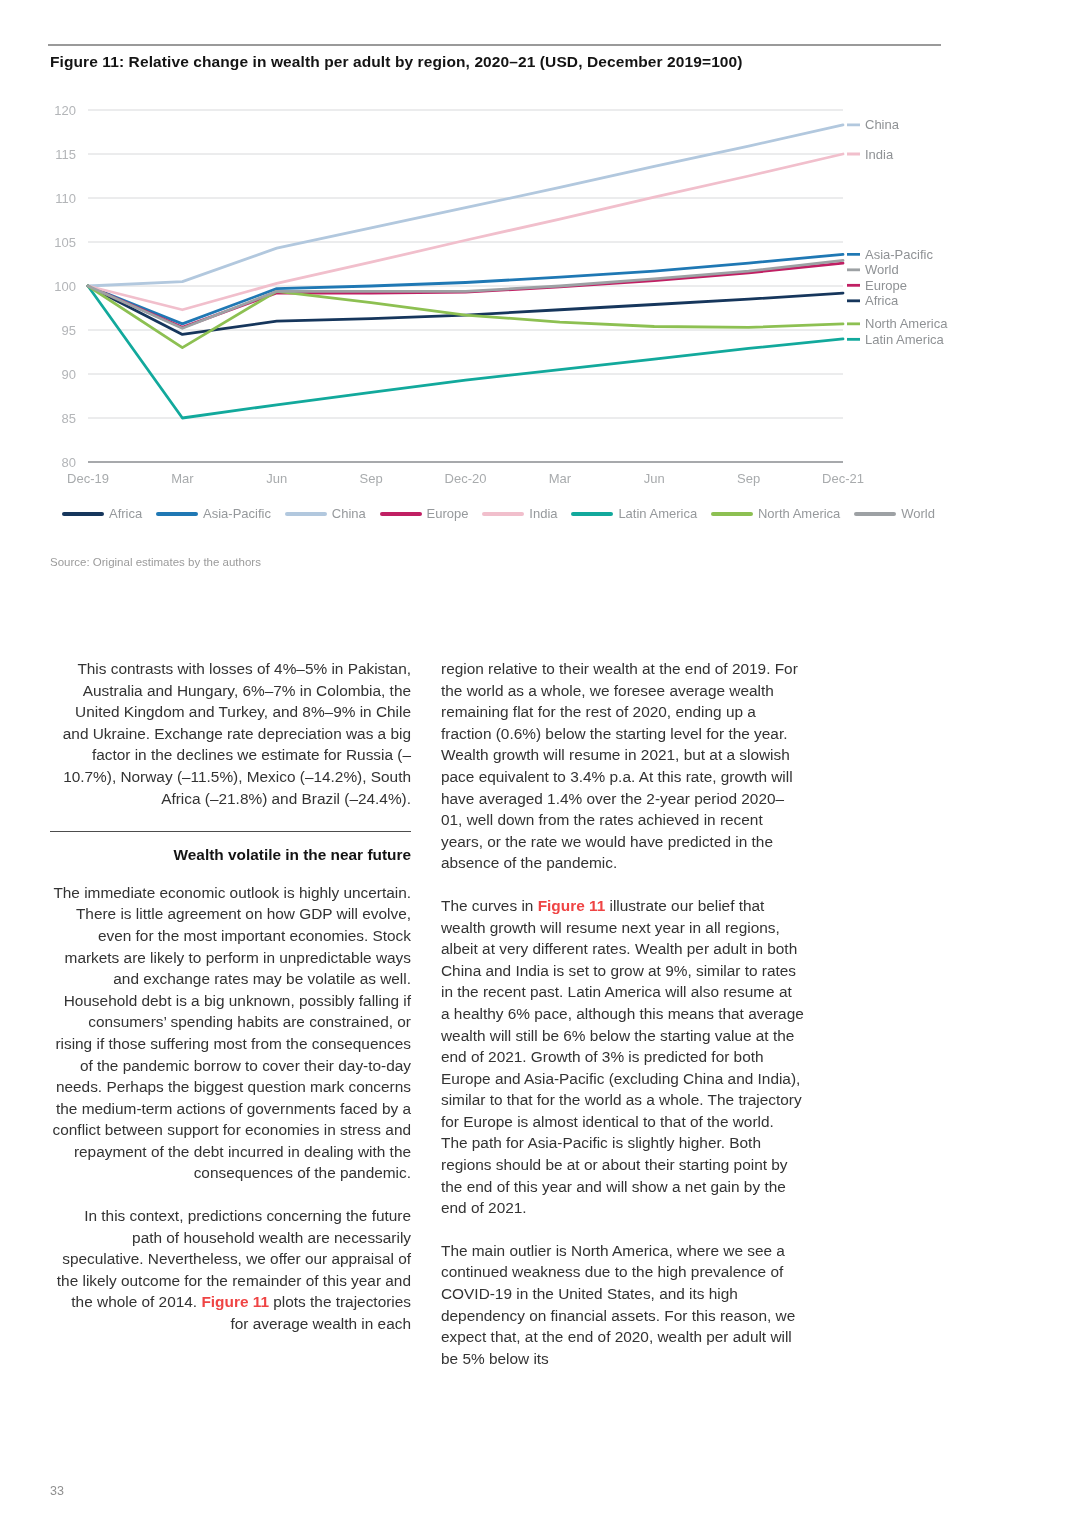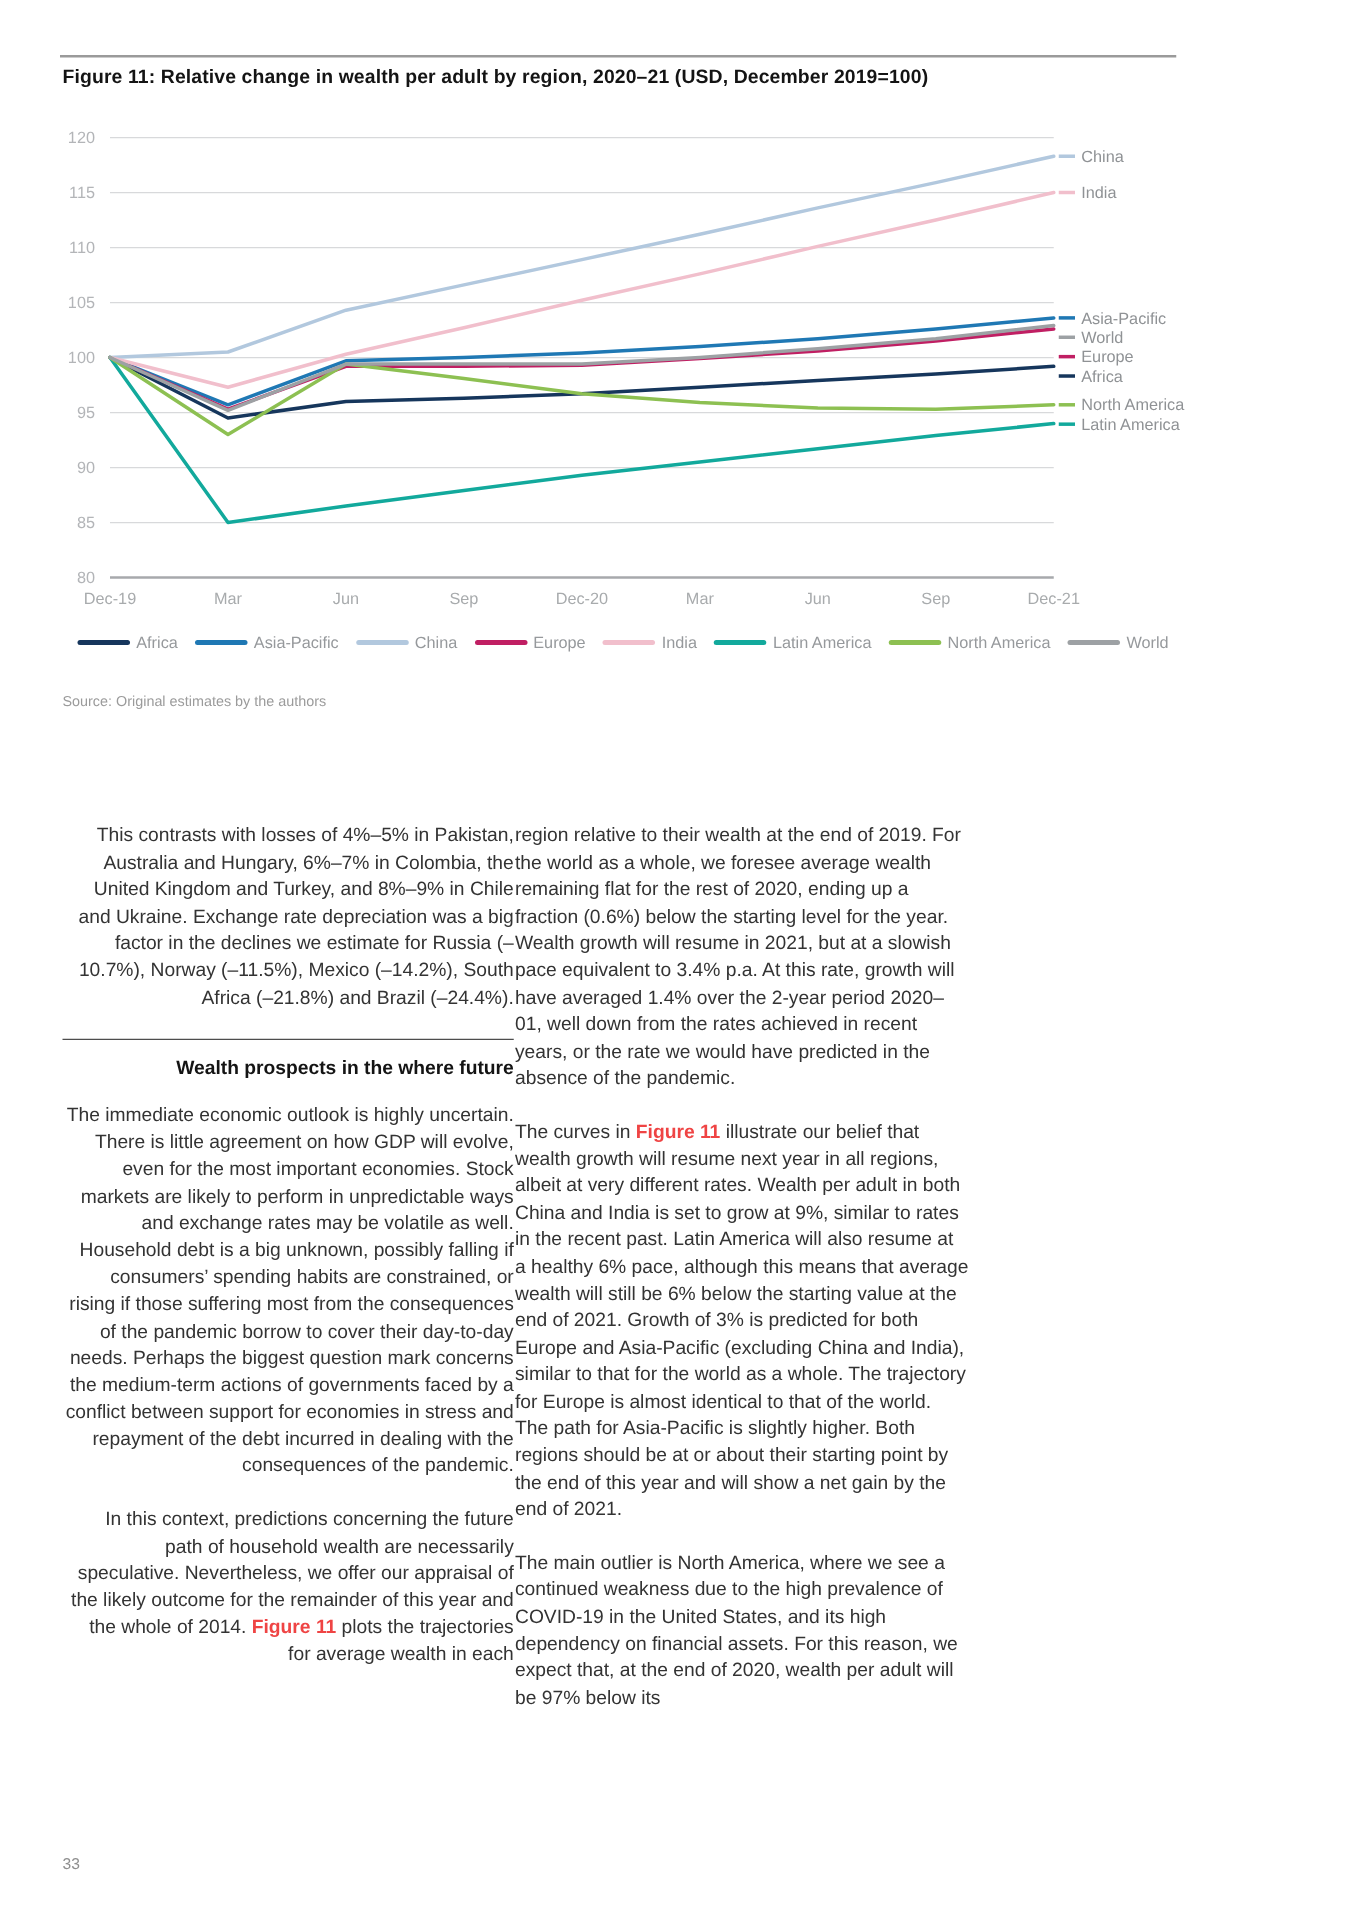--- a/index.html
+++ b/index.html
@@ -15,21 +15,21 @@
   .xtick{font-size:13px;fill:#a8abad;}
   .endlabel{font-size:13px;fill:#8f9295;}
   .legend{position:absolute;left:62px;top:506px;width:873px;display:flex;
           justify-content:space-between;align-items:center;}
   .legend-item{display:flex;align-items:center;gap:5px;}
   .lg-line{display:inline-block;width:42px;height:4px;border-radius:2px;}
   .lg-label{font-size:13px;color:#96999c;}
   .source{position:absolute;left:50px;top:556px;font-size:11.5px;color:#9b9b9b;text-align:right;}
   .col{position:absolute;top:658px;font-size:15.4px;line-height:21.6px;color:#333333;}
   .col-left{left:50px;width:361px;text-align:right;}
-  .col-right{left:412px;width:363px;}
+  .col-right{left:441px;width:363px;}
   .col p{margin:0 0 21px 0;}
   .col h3{margin:22px 0 16px 0;padding-top:12px;border-top:1px solid #4d4d4d;
           font-size:15.4px;font-weight:bold;color:#141414;}
   .col b{font-weight:bold;color:#ef4444;}
   .page-num{position:absolute;left:50px;top:1484px;font-size:12.5px;color:#8f8f8f;}
 </style>
 </head>
 <body>
 
 <div class="page">
@@ -124,24 +124,24 @@
       <span class="legend-item">
         <span class="lg-line" style="background: rgb(157, 161, 164);"></span>
         <span class="lg-label">World</span>
       </span>
     </div>
 
   <div class="source">Source: Original estimates by the authors</div>
 
   <div class="col col-left" id="left-column">
       <p><span>This contrasts with losses of 4%–5% in Pakistan, Australia and Hungary, 6%–7% in Colombia, the United Kingdom and Turkey, and 8%–9% in Chile and Ukraine. Exchange rate depreciation was a big factor in the declines we estimate for Russia (–10.7%), Norway (–11.5%), Mexico (–14.2%), South Africa (–21.8%) and Brazil (–24.4%).</span></p>
-      <h3>Wealth prospects in the where future</h3>
+      <h3>Wealth volatile in the near future</h3>
       <p><span>The immediate economic outlook is highly uncertain. There is little agreement on how GDP will evolve, even for the most important economies. Stock markets are likely to perform in unpredictable ways and exchange rates may be volatile as well. Household debt is a big unknown, possibly falling if consumers’ spending habits are constrained, or rising if those suffering most from the consequences of the pandemic borrow to cover their day-to-day needs. Perhaps the biggest question mark concerns the medium-term actions of governments faced by a conflict between support for economies in stress and repayment of the debt incurred in dealing with the consequences of the pandemic.</span></p>
       <p><span>In this context, predictions concerning the future path of household wealth are necessarily speculative. Nevertheless, we offer our appraisal of the likely outcome for the remainder of this year and the whole of 2014. </span><b>Figure 11</b><span> plots the trajectories for average wealth in each</span></p>
     </div>
   <div class="col col-right" id="right-column">
       <p><span>region relative to their wealth at the end of 2019. For the world as a whole, we foresee average wealth remaining flat for the rest of 2020, ending up a fraction (0.6%) below the starting level for the year. Wealth growth will resume in 2021, but at a slowish pace equivalent to 3.4% p.a. At this rate, growth will have averaged 1.4% over the 2-year period 2020–01, well down from the rates achieved in recent years, or the rate we would have predicted in the absence of the pandemic.</span></p>
       <p><span>The curves in </span><b>Figure 11</b><span> illustrate our belief that wealth growth will resume next year in all regions, albeit at very different rates. Wealth per adult in both China and India is set to grow at 9%, similar to rates in the recent past. Latin America will also resume at a healthy 6% pace, although this means that average wealth will still be 6% below the starting value at the end of 2021. Growth of 3% is predicted for both Europe and Asia-Pacific (excluding China and India), similar to that for the world as a whole. The trajectory for Europe is almost identical to that of the world. The path for Asia-Pacific is slightly higher. Both regions should be at or about their starting point by the end of this year and will show a net gain by the end of 2021.</span></p>
-      <p><span>The main outlier is North America, where we see a continued weakness due to the high prevalence of COVID-19 in the United States, and its high dependency on financial assets. For this reason, we expect that, at the end of 2020, wealth per adult will be 97% below its</span></p>
+      <p><span>The main outlier is North America, where we see a continued weakness due to the high prevalence of COVID-19 in the United States, and its high dependency on financial assets. For this reason, we expect that, at the end of 2020, wealth per adult will be 5% below its</span></p>
     </div>
 
   <div class="page-num">33</div>
 </div>
 
 </body></html>

